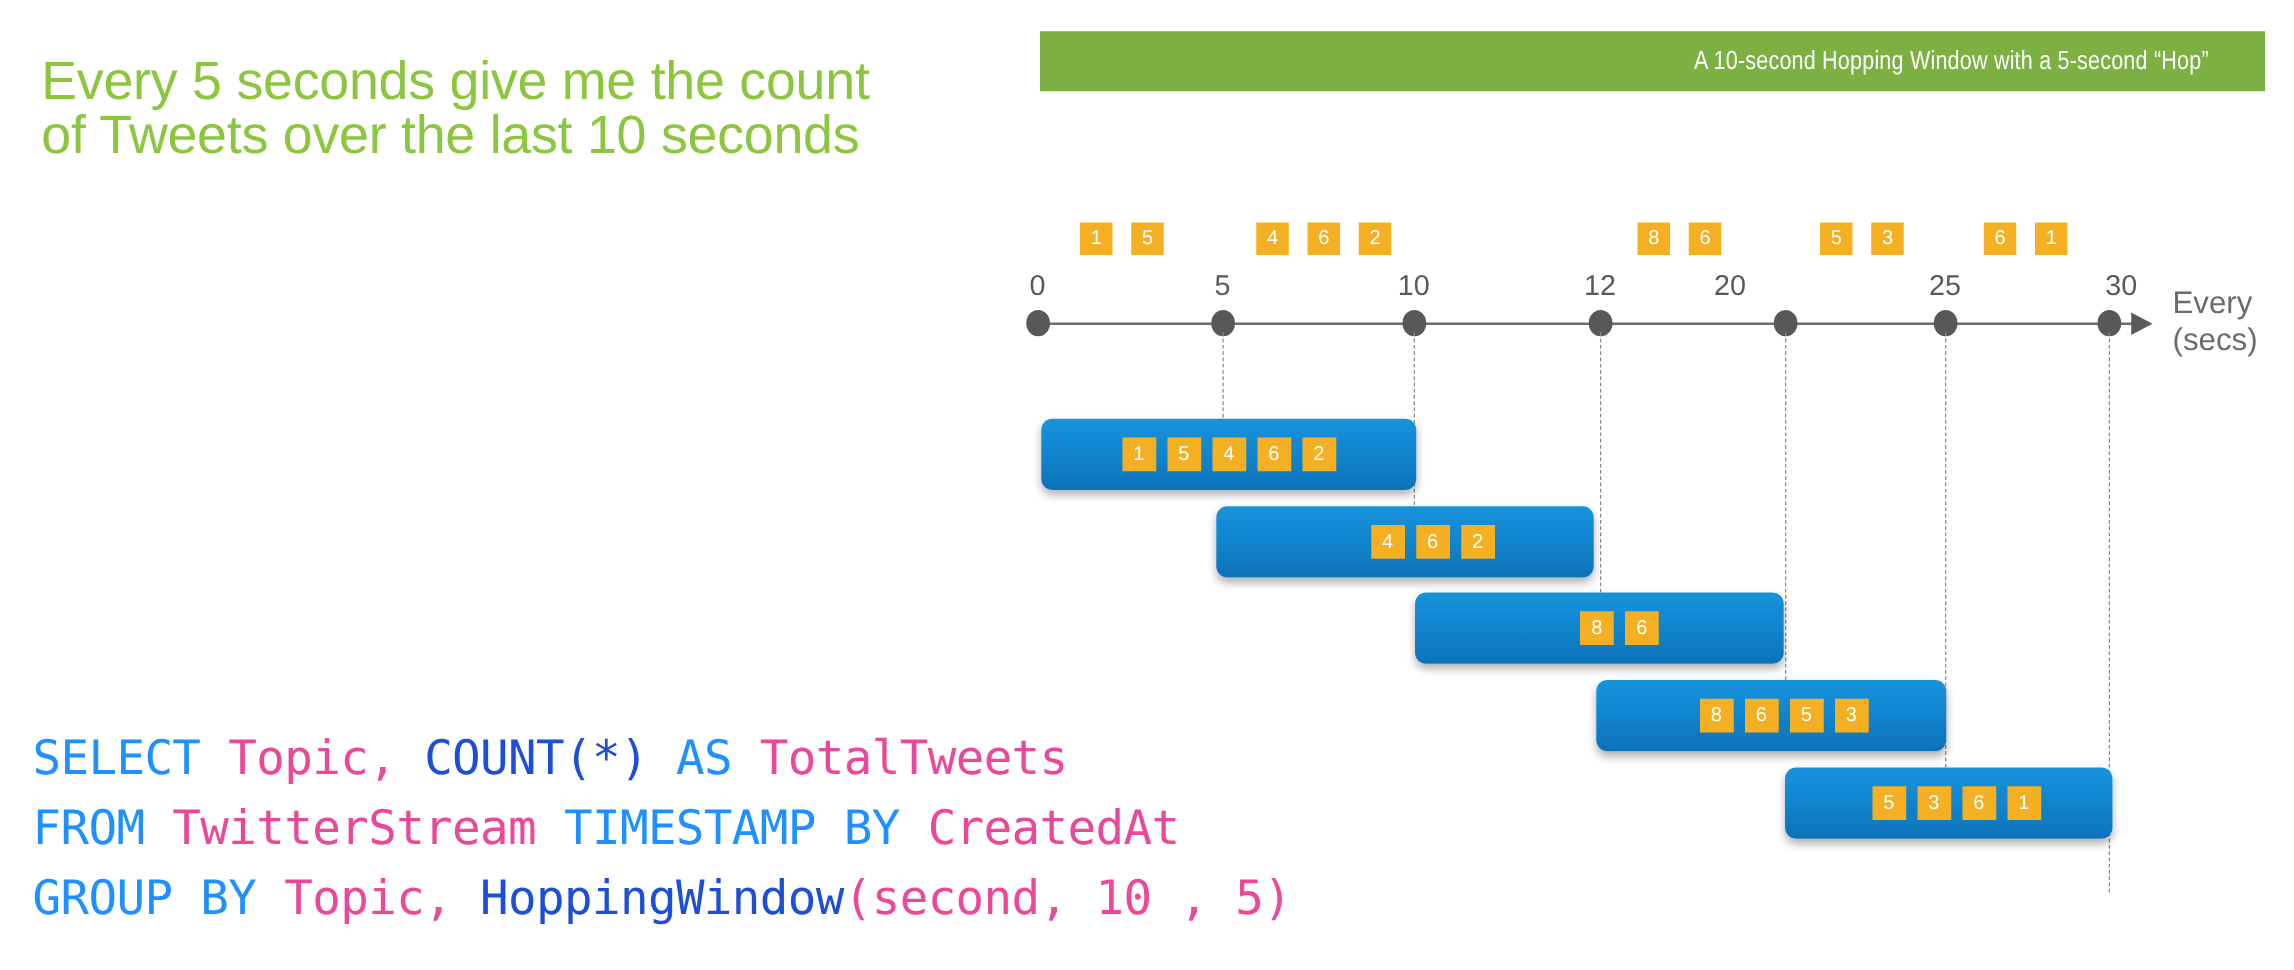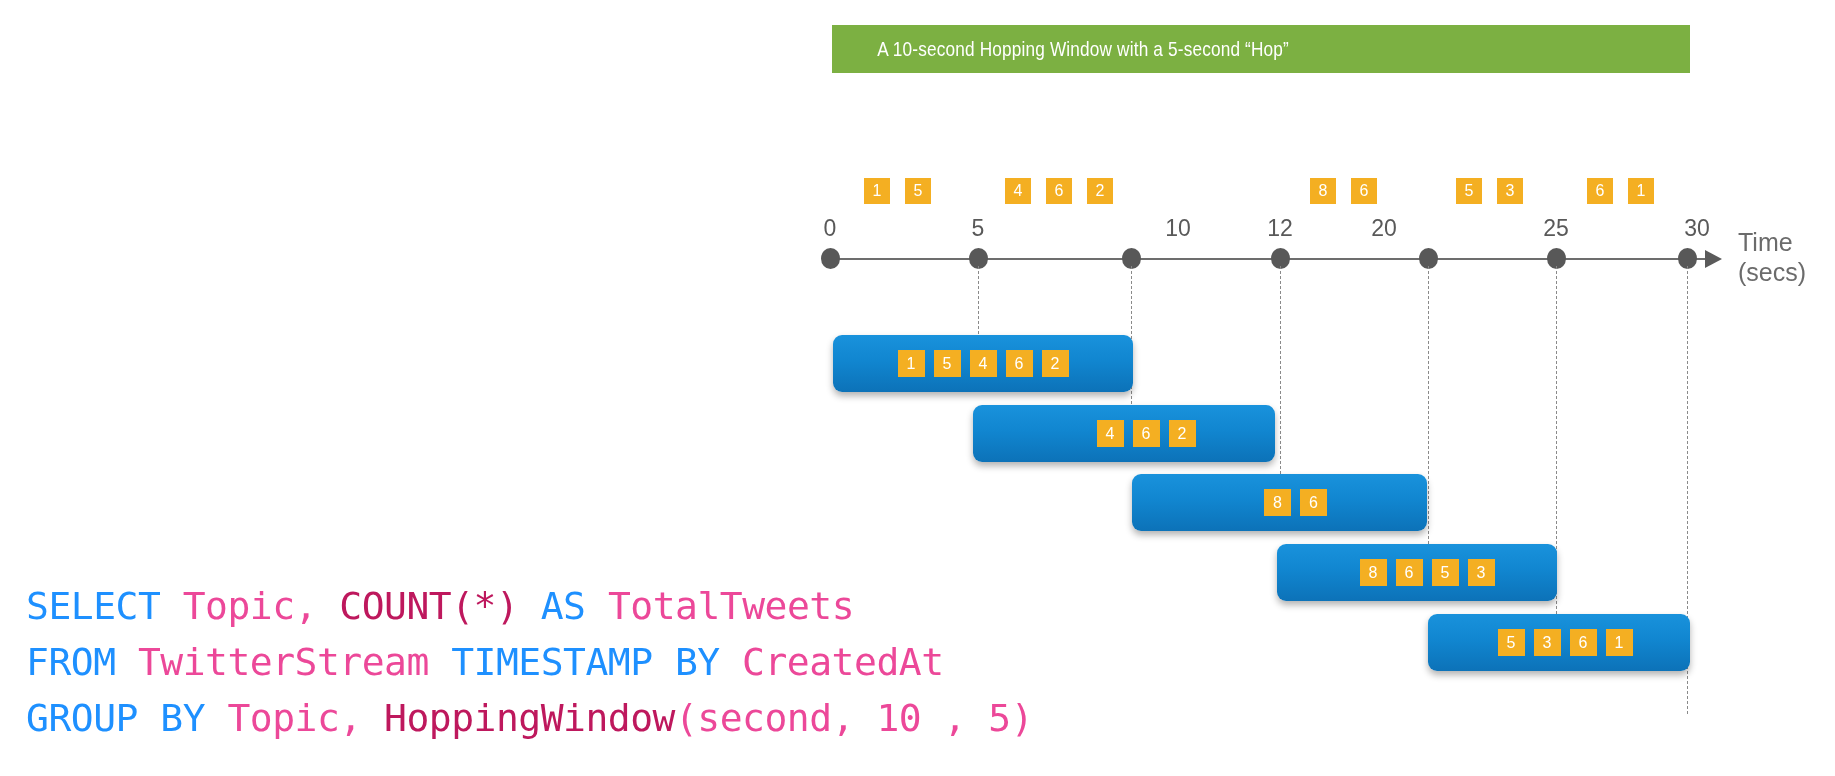--- a/index.html
+++ b/index.html
@@ -22,23 +22,23 @@
     line-height:1.0;
     font-weight:400;
     letter-spacing:-0.2px;
     white-space:pre-wrap;
   }
 
   
   #banner{
     position:absolute;
     left:832px; top:25px;
-    width:858px; height:48px;
+    width:980px; height:48px;
     background:#7CB042;
-    display:flex;align-items:center;justify-content:flex-start;
+    display:flex;align-items:center;justify-content:flex-end;
   }
   #banner-text{
     color:#ffffff;
     font-size:21px;
     letter-spacing:0.2px;
     transform:scaleX(0.82);
     transform-origin:center;
     white-space:nowrap;
   }
 
@@ -131,47 +131,48 @@
     position:absolute;
     left:26px; top:578px;
     font-family:"DejaVu Sans Mono", monospace;
     font-size:38px;
     line-height:56px;
     color:#595959;
     white-space:pre;
     letter-spacing:-0.5px;
   }
   .kw{color:#1E90FF;}
-  .fn{color:#be185d;}
+  .fn{color:#1d4ed8;}
   .id{color:#ec4899;}
 </style>
 </head>
 <body>
 
 <div id="slide">
 
+  <div id="headline">Every 5 seconds give me the count of Tweets over the last 10 seconds</div>
 
   <div id="banner">
     <span id="banner-text">A 10-second Hopping Window with a 5-second “Hop”</span>
   </div>
 
   <div id="timeline-area">
     <div class="axis-line"></div>
     <div class="axis-arrow"></div>
     <div id="time-label">
-      <span>Time</span>
+      <span>Every</span>
       <span class="l2">(secs)</span>
     </div>
     <div id="ticks-host">
         <div class="tick-dot" style="left: 830px;"></div>
         <div class="tick-label" style="left: 830px;">0</div>
         <div class="tick-dot" style="left: 978px;"></div>
         <div class="tick-label" style="left: 978px;">5</div>
         <div class="tick-dot" style="left: 1131px;"></div>
-        <div class="tick-label" style="left: 1131px; margin-left: 47px;">10</div>
+        <div class="tick-label" style="left: 1131px;">10</div>
         <div class="tick-dot" style="left: 1280px;"></div>
         <div class="tick-label" style="left: 1280px;">12</div>
         <div class="tick-dot" style="left: 1428px;"></div>
         <div class="tick-label" style="left: 1384px;">20</div>
         <div class="tick-dot" style="left: 1556px;"></div>
         <div class="tick-label" style="left: 1556px;">25</div>
         <div class="tick-dot" style="left: 1687px;"></div>
         <div class="tick-label" style="left: 1697px;">30</div>
       </div>
     <div id="droplines-host">

